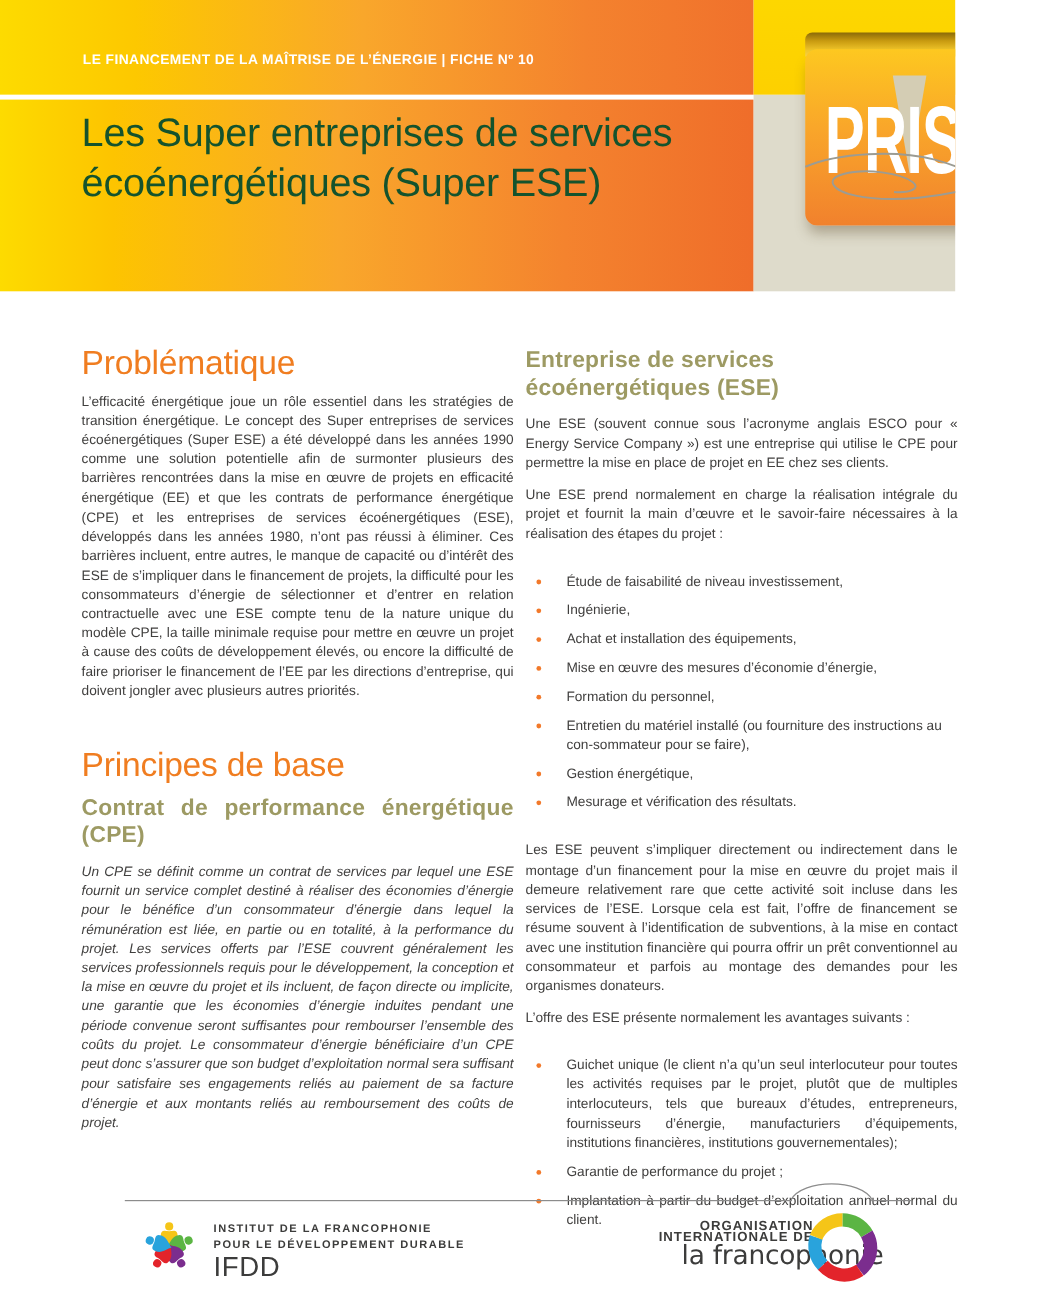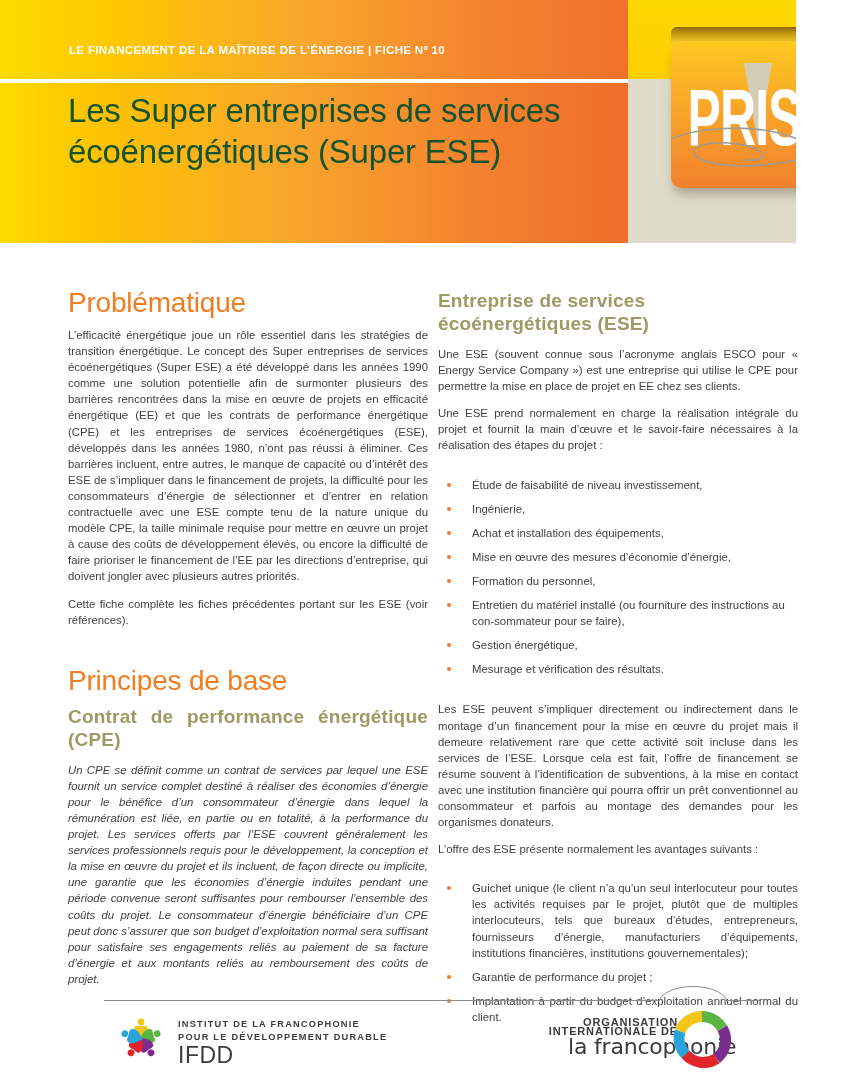--- a/index.html
+++ b/index.html
@@ -298,21 +298,20 @@
     </div>
   </div>
 </div>
 
 <div class="content">
 
   <div class="col col-left">
 
     <h2 class="section-h">Problématique</h2>
     <p class="body">L’efficacité énergétique joue un rôle essentiel dans les stratégies de transition énergétique. Le concept des Super entreprises de services écoénergétiques (Super ESE) a été développé dans les années 1990 comme une solution potentielle afin de surmonter plusieurs des barrières rencontrées dans la mise en œuvre de projets en efficacité énergétique (EE) et que les contrats de performance énergétique (CPE) et les entreprises de services écoénergétiques (ESE), développés dans les années 1980, n’ont pas réussi à éliminer. Ces barrières incluent, entre autres, le manque de capacité ou d’intérêt des ESE de s’impliquer dans le financement de projets, la difficulté pour les consommateurs d’énergie de sélectionner et d’entrer en relation contractuelle avec une ESE compte tenu de la nature unique du modèle CPE, la taille minimale requise pour mettre en œuvre un projet à cause des coûts de développement élevés, ou encore la difficulté de faire prioriser le financement de l’EE par les directions d’entreprise, qui doivent jongler avec plusieurs autres priorités.</p>
-    <p class="body">Cette fiche complète les fiches précédentes portant sur les ESE (voir références).</p>
 
     <div class="spacer-28"></div>
 
     <h2 class="section-h">Principes de base</h2>
     <h3 class="sub-h just">Contrat de performance énergétique (CPE)</h3>
     <p class="body">Un CPE se définit comme un contrat de services par lequel une ESE fournit un service complet destiné à réaliser des économies d’énergie pour le bénéfice d’un consommateur d’énergie dans lequel la rémunération est liée, en partie ou en totalité, à la performance du projet. Les services offerts par l’ESE couvrent généralement les services professionnels requis pour le développement, la conception et la mise en œuvre du projet et ils incluent, de façon directe ou implicite, une garantie que les économies d’énergie induites pendant une période convenue seront suffisantes pour rembourser l’ensemble des coûts du projet. Le consommateur d’énergie bénéficiaire d’un CPE peut donc s’assurer que son budget d’exploitation normal sera suffisant pour satisfaire ses engagements reliés au paiement de sa facture d’énergie et aux montants reliés au remboursement des coûts de projet.</p>
   </div>
 
   <div class="col col-right">
 

